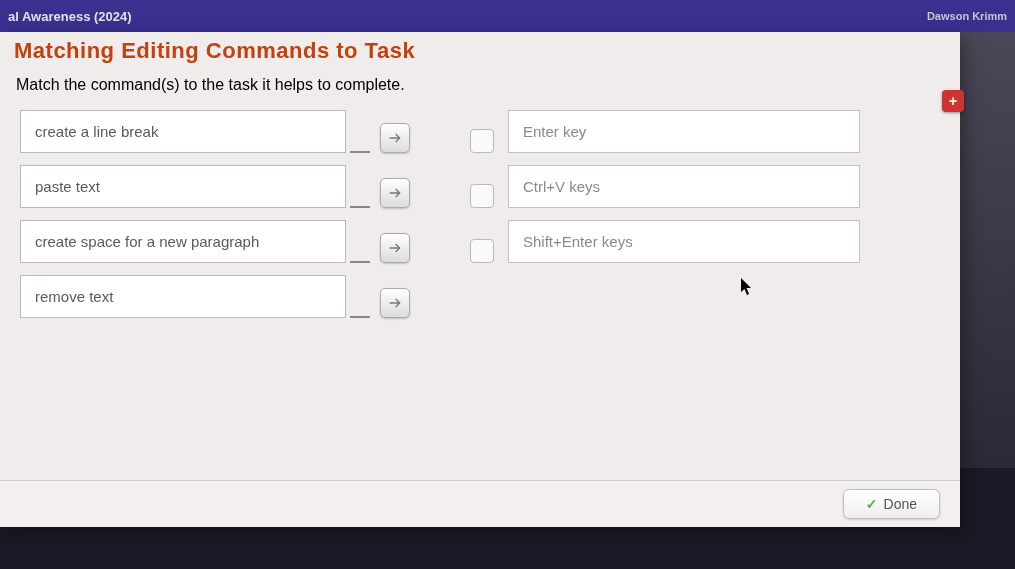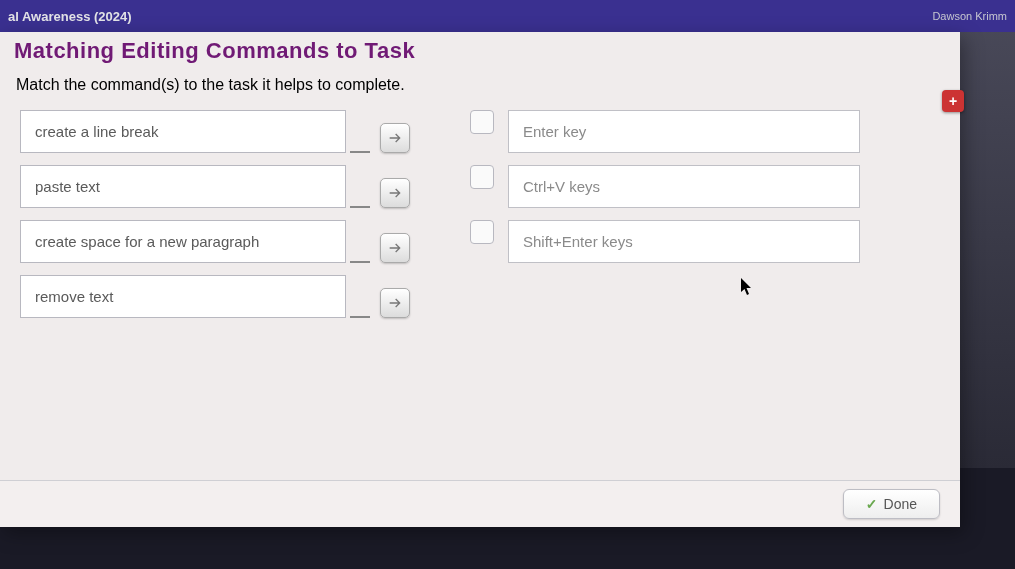--- a/index.html
+++ b/index.html
@@ -1,38 +1,38 @@
 <!DOCTYPE html>
 <html><head>
 <meta charset="utf-8">
 <style>
 html,body{margin:0;padding:0;font-family:Arial,Helvetica,sans-serif;background:#1a1a26;height:100%;overflow:hidden}
 .screen{width:1015px;height:468px;background:linear-gradient(180deg,#4a4a5a 0%,#2a2a36 100%);position:relative}
 .topbar{height:32px;background:#3a3090;display:flex;align-items:center;color:#e2e2e6;font-size:13px;font-weight:bold;padding:0 8px}
 .topbar-spacer{flex:1}
 .card{position:absolute;left:0;top:32px;width:960px;height:495px;background:#f0ecec;box-shadow:4px 6px 18px rgba(0,0,0,.35)}
-.title{font-size:22px;font-weight:bold;color:#701a75;padding:6px 14px 2px;letter-spacing:.5px}
+.title{font-size:22px;font-weight:bold;color:#c2410c;padding:6px 14px 2px;letter-spacing:.5px}
 .prompt{font-size:16px;color:#000000;padding:10px 16px 16px}
 .match-area{display:flex;gap:60px;padding:0 20px}
 .col{display:flex;flex-direction:column;gap:12px}
 .col-left{width:390px}
 .col-right{width:390px}
 .item-left{display:flex;align-items:flex-end;gap:10px}
 .box-left{flex:1;border:1px solid #b8b8c0;background:#fff;padding:12px 14px;font-size:15px;color:#5a5a5a}
 .stub-line{width:20px;height:2px;background:#888;margin-left:-6px}
 .arrow-btn{width:28px;height:28px;border:1px solid #aaa;border-radius:5px;background:linear-gradient(#fff,#dcdcdc);display:flex;align-items:center;justify-content:center;color:#666;box-shadow:0 1px 2px rgba(0,0,0,.2);cursor:pointer}
 .arrow-btn svg{width:16px;height:16px}
-.item-right{display:flex;align-items:flex-start;gap:14px}
+.item-right{display:flex;align-items:flex-end;gap:14px}
 .drop-target{width:22px;height:22px;border:1px solid #b8b8c0;border-radius:4px;background:#fafafa}
 .box-right{flex:1;border:1px solid #c0c0c6;background:#fff;padding:12px 14px;font-size:15px;color:#8a8a8a}
 .footer{position:absolute;bottom:0;left:0;right:0;height:46px;border-top:1px solid #cfcfd4;background:#f3efef;display:flex;align-items:center;justify-content:flex-end;padding:0 20px}
 .done-btn{border:1px solid #bdbdc4;background:linear-gradient(#fff,#eee);border-radius:6px;padding:6px 22px;font-size:14px;color:#555;display:flex;align-items:center;gap:6px;cursor:pointer;box-shadow:0 1px 2px rgba(0,0,0,.15)}
 .done-btn .check{color:#6aa84f;font-weight:bold}
 .plus-badge{position:absolute;right:-4px;top:58px;width:22px;height:22px;border-radius:4px;background:#c33;color:#fff;display:flex;align-items:center;justify-content:center;font-size:14px;font-weight:bold;box-shadow:0 1px 3px rgba(0,0,0,.4)}
-.userlabel{font-size:11px;color:#c6c6d0;font-weight:normal}
+.userlabel{font-size:11px;color:#c6c6d0;font-weight:bold}
 .cursor{position:absolute;left:740px;top:278px;pointer-events:none}
 .cursor svg{width:14px;height:18px;fill:#000}
 </style>
 </head>
 <body>
 <div class="screen">
 
   <div class="topbar">
     <span>al Awareness (2024)</span>
     <div class="topbar-spacer"></div>

